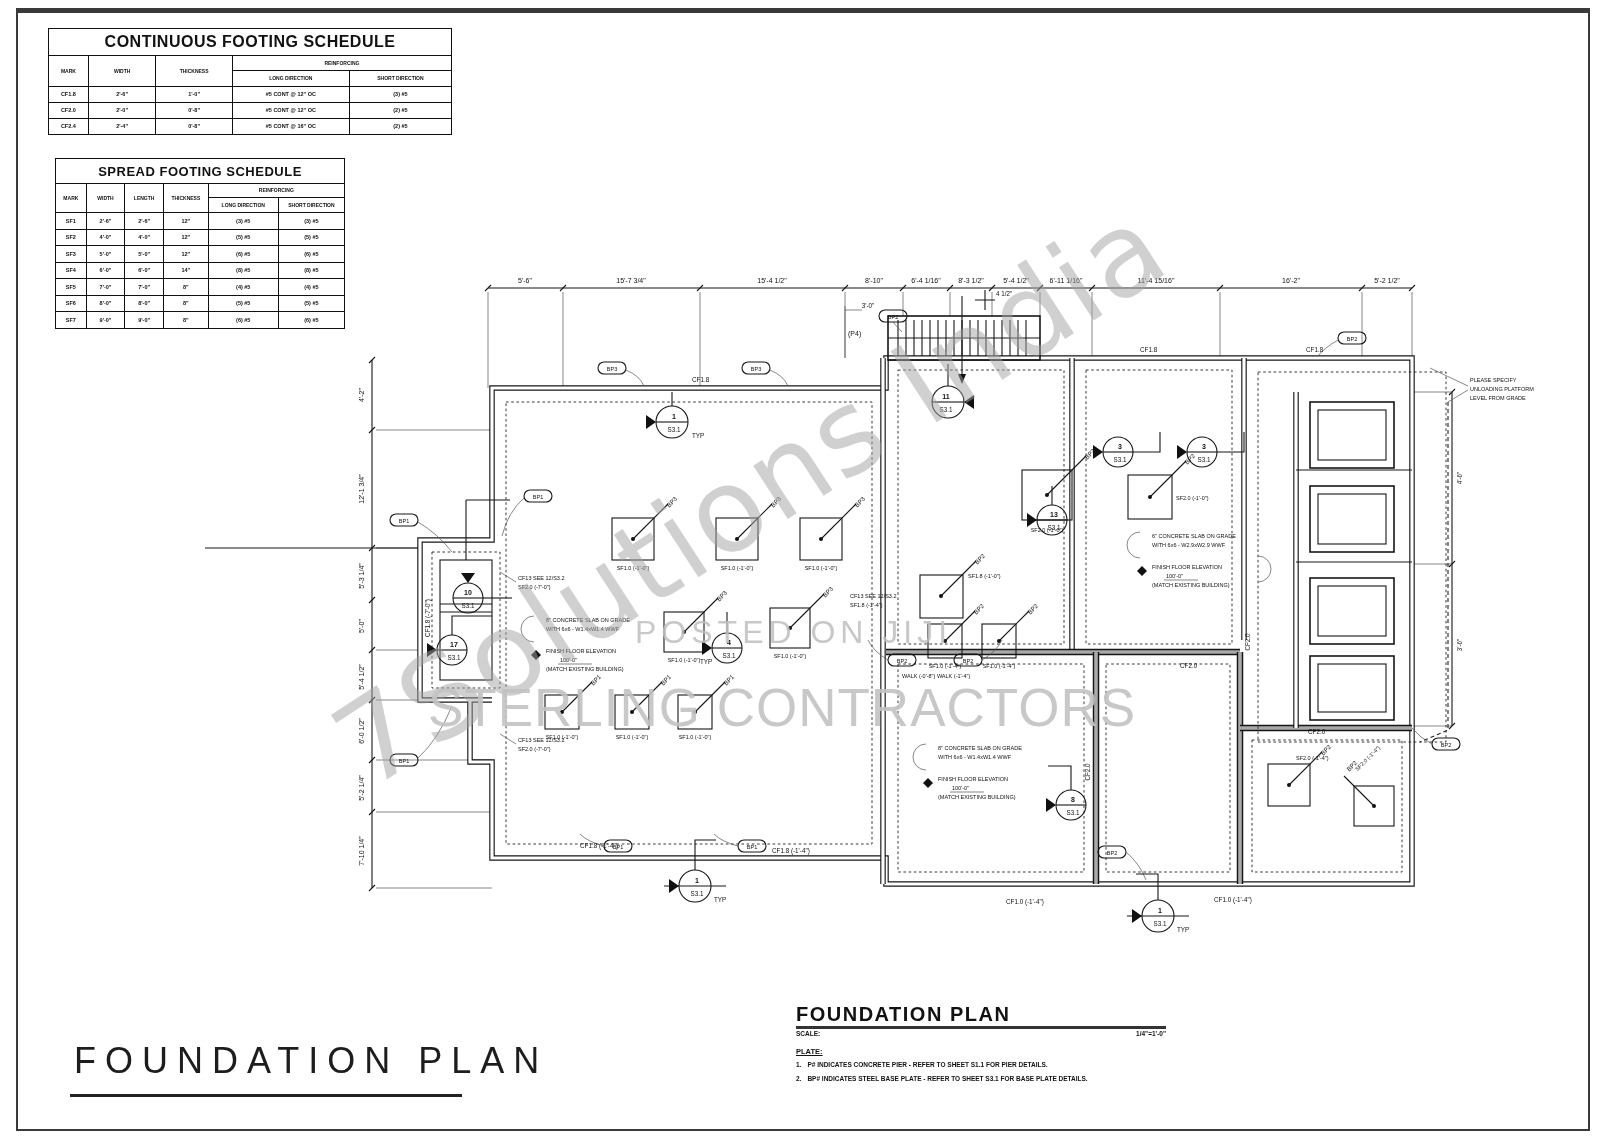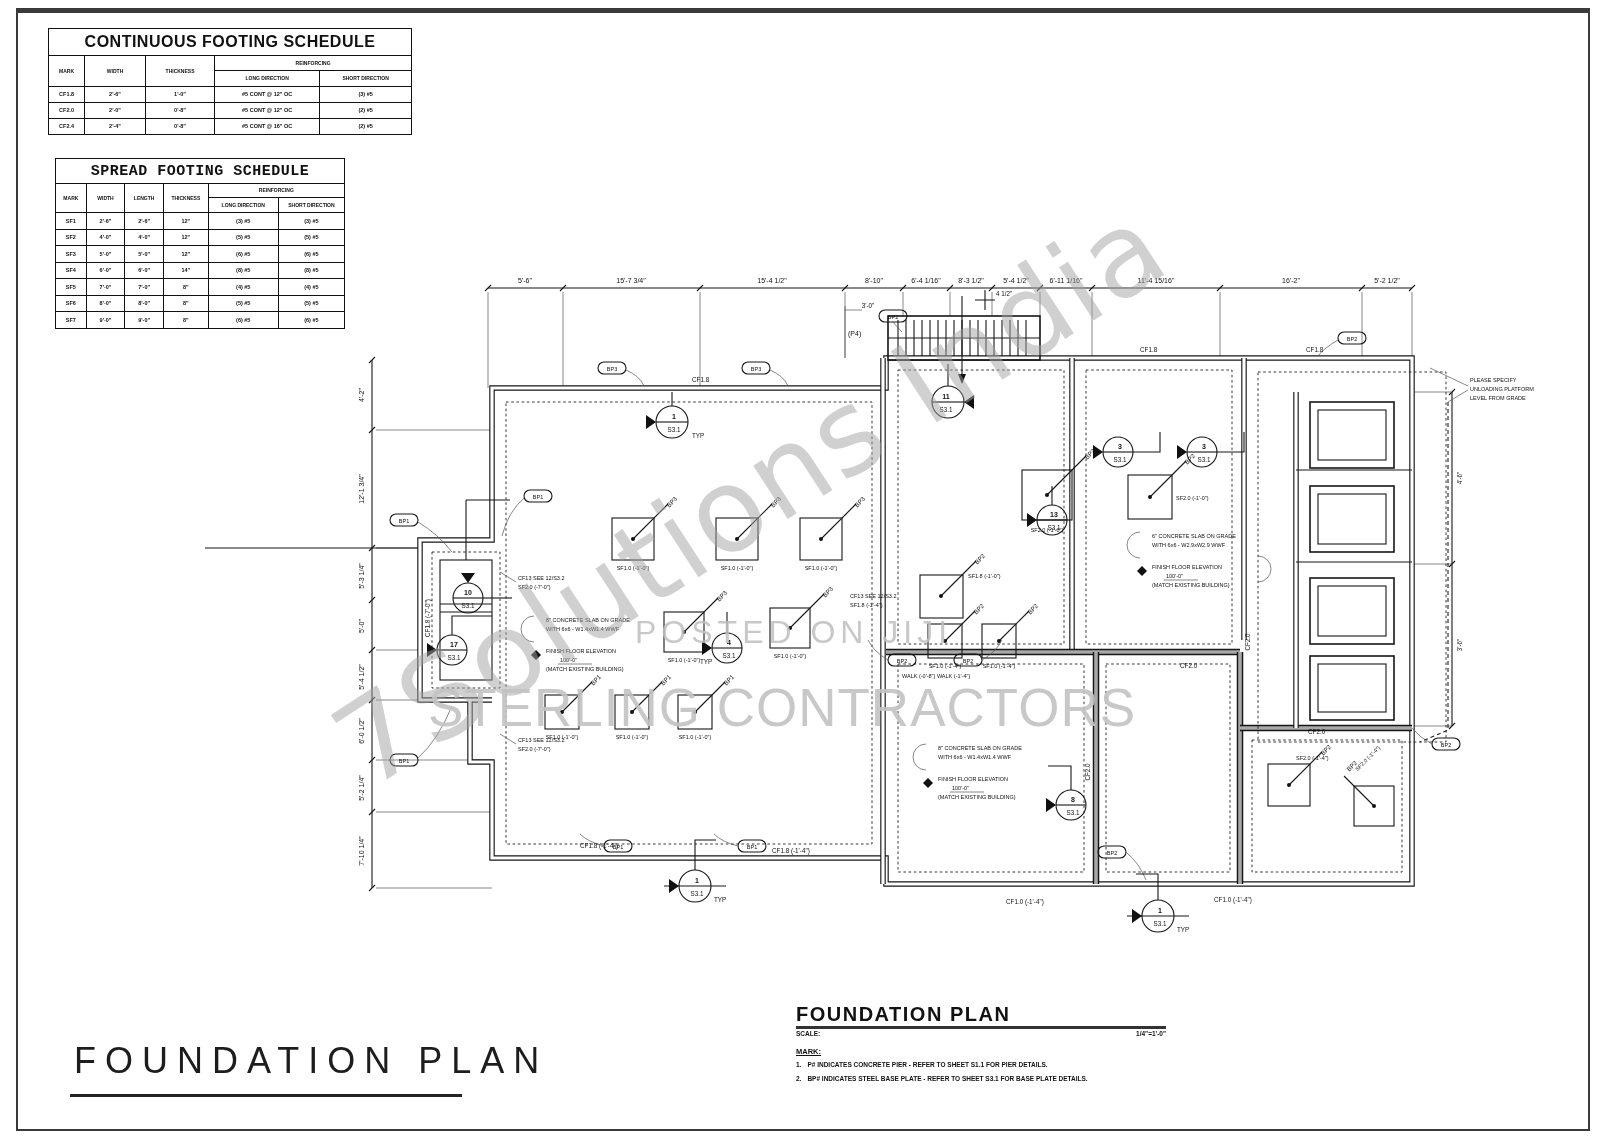--- a/index.html
+++ b/index.html
@@ -6,25 +6,25 @@
   #page{position:relative;width:1600px;height:1145px;background:#fff;overflow:hidden;
         font-family:"Liberation Sans",sans-serif;}
   .sheet-border{position:absolute;left:16px;top:8px;right:10px;bottom:14px;
         border:2px solid #3a3a3a;border-top-width:5px;pointer-events:none;}
   
   table.sched{position:absolute;border-collapse:collapse;background:#fff;}
   table.sched td{border:1.4px solid #111;text-align:center;vertical-align:middle;
         color:#111;padding:0 2px;font:bold 5.5px/1.1 "Liberation Sans",sans-serif;}
   table.sched td.title{font:bold 16px/1 "Liberation Sans",sans-serif;letter-spacing:.5px;height:26px;}
   table.sched td.hdr{font:bold 5px/1 "Liberation Sans",sans-serif;}
-  #tbl-cont{left:48px;top:28px;width:364px;}
+  #tbl-cont{left:48px;top:28px;width:404px;}
   #tbl-spread{left:55px;top:158px;width:290px;}
   #tbl-cont td.data{height:15px;}
   #tbl-spread td.data{height:15.5px;}
-  #tbl-spread td.title{font-size:15px;height:24px;font-family:Liberation Mono, monospace;}
+  #tbl-spread td.title{font-size:13px;height:24px;}
   
   .w{stroke:#161616;stroke-width:5.5;fill:none;}
   .wg{stroke:#161616;stroke-width:6.5;fill:none;}
   .wi{stroke:#ffffff;stroke-width:3.2;fill:none;}
   .wig{stroke:#a9a9a9;stroke-width:3.6;fill:none;}
   .ln{stroke:#161616;stroke-width:1.1;fill:none;}
   .ln2{stroke:#161616;stroke-width:1.6;fill:none;}
   .tn{stroke:#555;stroke-width:.7;fill:none;}
   .dsh{stroke:#222;stroke-width:.9;fill:none;stroke-dasharray:2.6 2.6;}
   .dshb{stroke:#222;stroke-width:1.1;fill:none;stroke-dasharray:4 3;}
@@ -644,21 +644,21 @@
   <div class="main-title">FOUNDATION PLAN</div>
   <div class="main-title-rule"></div>
 
   <div class="tb">
     <div class="t">FOUNDATION PLAN</div>
     <div class="rule"></div>
     <div class="scaleline">
       <span>SCALE:</span>
       <span>1/4"=1'-0"</span>
     </div>
-    <div class="noteshdr">MARK:</div>
+    <div class="noteshdr">PLATE:</div>
     <div class="note">
       <span>1.</span>
       <span>P# INDICATES CONCRETE PIER - REFER TO SHEET S1.1 FOR PIER DETAILS.</span>
     </div>
     <div class="note">
       <span>2.</span>
       <span>BP# INDICATES STEEL BASE PLATE - REFER TO SHEET S3.1 FOR BASE PLATE DETAILS.</span>
     </div>
   </div>
 </div>

